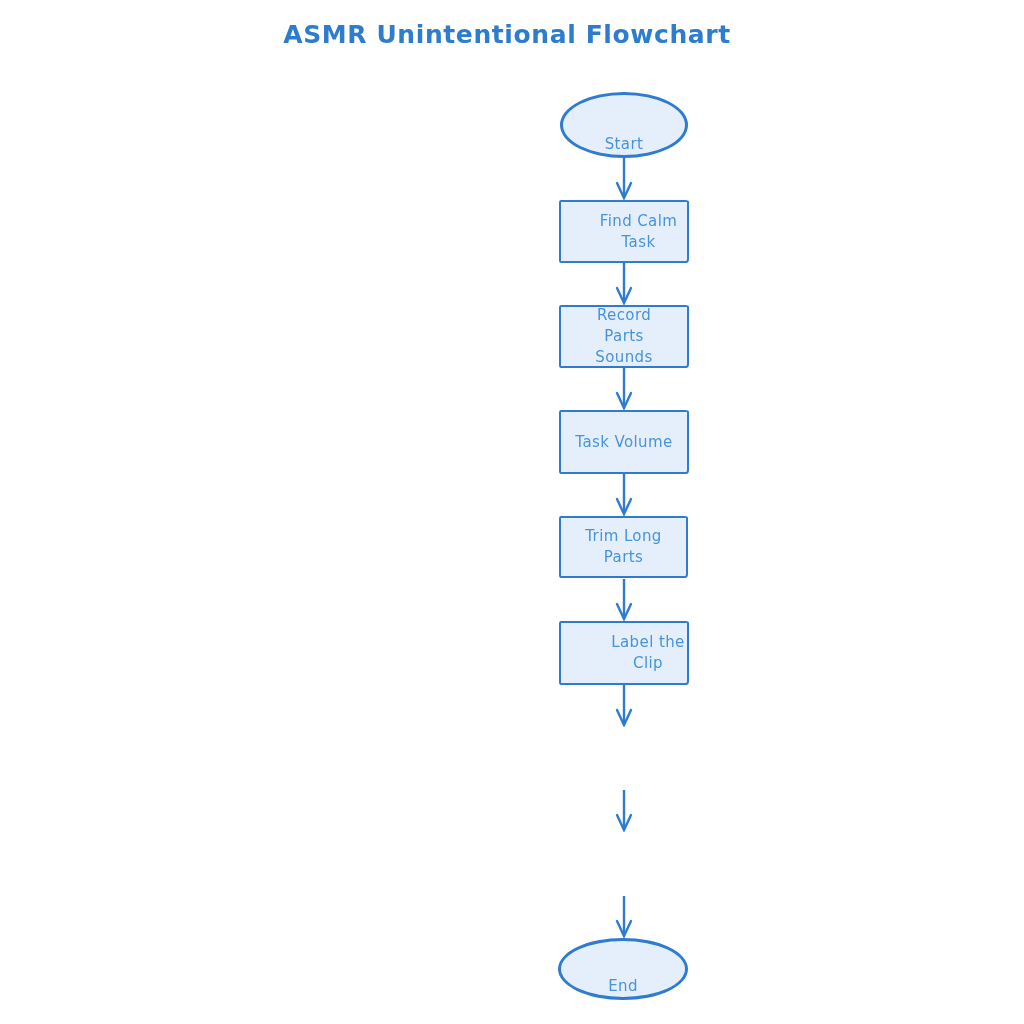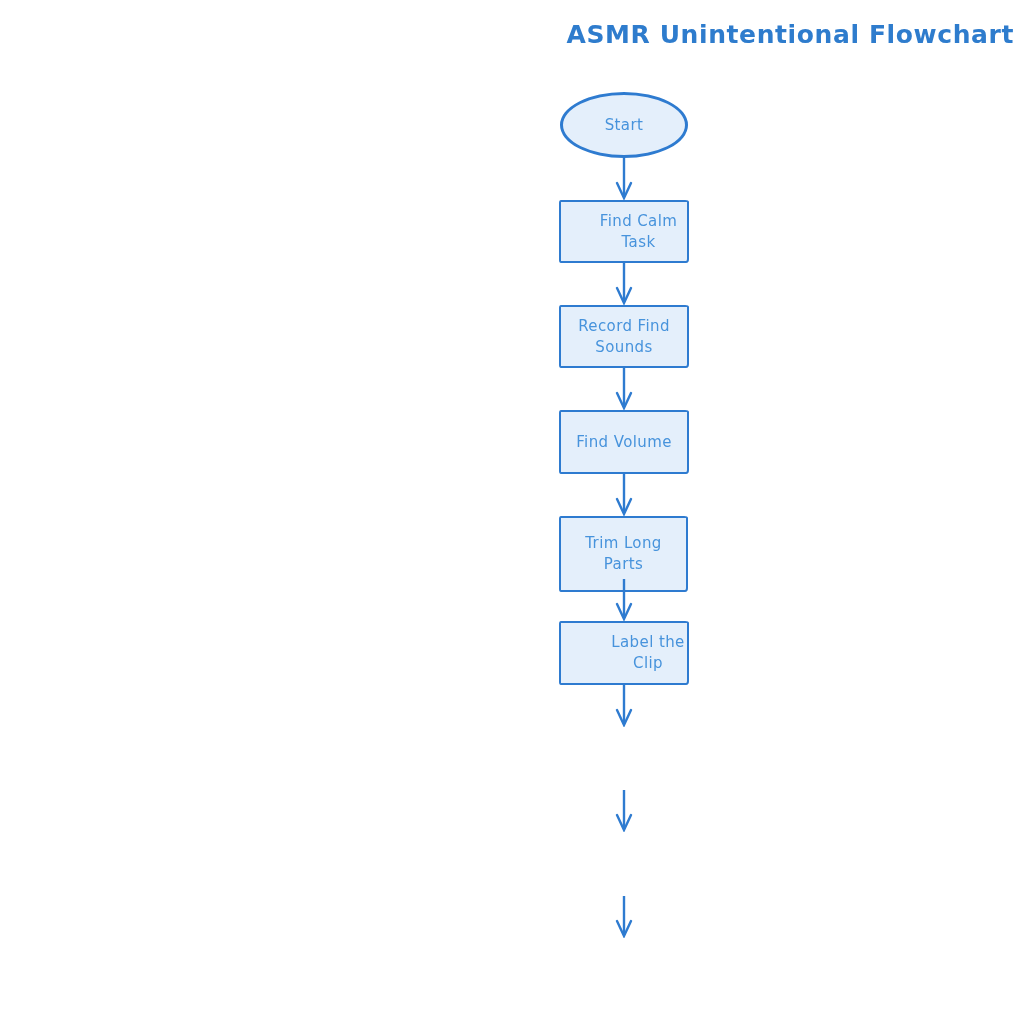--- a/index.html
+++ b/index.html
@@ -12,37 +12,38 @@
   html,body{margin:0;padding:0;}
   body{
     width:1024px;height:1024px;
     background:var(--page-bg);
     font-family:"DejaVu Sans","Liberation Sans",sans-serif;
     overflow:hidden;
   }
   .canvas{position:relative;width:1024px;height:1024px;}
   .title{
     position:absolute;top:20px;left:0;width:1014px;
-    text-align:right;
+    text-align:center;
     font-size:25px;font-weight:600;letter-spacing:0.6px;
     color:var(--title-text);
   }
   .node{
     position:absolute;
     display:flex;align-items:center;justify-content:center;
     text-align:center;box-sizing:border-box;
     background:var(--fill);
   }
   .rect{
     border:2.5px solid var(--stroke);
     border-radius:2px 4px 3px 2px / 3px 2px 4px 3px;
   }
   .ellipse{
     border:3px solid var(--stroke);
     border-radius:50%;
+    align-items:flex-end;
   }
   .node-label{
     color:var(--node-text);
     font-size:15px;line-height:21px;letter-spacing:0.4px;
   }
   .wrap2 .node-label{max-width:92px;}
   .arrow{
     position:absolute;width:22px;height:42px;
     color:var(--stroke);
   }
@@ -71,42 +72,42 @@
   </div>
 
   <div class="arrow" style="left:613px;top:263px;">
     <svg viewBox="0 0 22 42">
         <line x1="11" y1="0" x2="11" y2="39" stroke="currentColor" stroke-width="2.4"></line>
         <polyline points="4,25 11,40 18,25" fill="none" stroke="currentColor" stroke-width="2.4" stroke-linecap="round"></polyline>
       </svg>
   </div>
 
   <div class="node rect wrap2" style="left:559px;top:305px;width:130px;height:63px;">
-    <span class="node-label">Record Find Sounds</span>
+    <span class="node-label">Record Parts Sounds</span>
   </div>
 
   <div class="arrow" style="left:613px;top:368px;">
     <svg viewBox="0 0 22 42">
         <line x1="11" y1="0" x2="11" y2="39" stroke="currentColor" stroke-width="2.4"></line>
         <polyline points="4,25 11,40 18,25" fill="none" stroke="currentColor" stroke-width="2.4" stroke-linecap="round"></polyline>
       </svg>
   </div>
 
   <div class="node rect" style="left:559px;top:410px;width:130px;height:64px;">
-    <span class="node-label">Find Volume</span>
+    <span class="node-label">Task Volume</span>
   </div>
 
   <div class="arrow" style="left:613px;top:474px;">
     <svg viewBox="0 0 22 42">
         <line x1="11" y1="0" x2="11" y2="39" stroke="currentColor" stroke-width="2.4"></line>
         <polyline points="4,25 11,40 18,25" fill="none" stroke="currentColor" stroke-width="2.4" stroke-linecap="round"></polyline>
       </svg>
   </div>
 
-  <div class="node rect wrap2" style="left:559px;top:516px;width:129px;height:76px;">
+  <div class="node rect wrap2" style="left:559px;top:516px;width:129px;height:62px;">
     <span class="node-label">Trim Long Parts</span>
   </div>
 
   <div class="arrow" style="left:613px;top:579px;">
     <svg viewBox="0 0 22 42">
         <line x1="11" y1="0" x2="11" y2="39" stroke="currentColor" stroke-width="2.4"></line>
         <polyline points="4,25 11,40 18,25" fill="none" stroke="currentColor" stroke-width="2.4" stroke-linecap="round"></polyline>
       </svg>
   </div>
 
@@ -130,14 +131,17 @@
   </div>
 
 
   <div class="arrow" style="left:613px;top:896px;">
     <svg viewBox="0 0 22 42">
         <line x1="11" y1="0" x2="11" y2="39" stroke="currentColor" stroke-width="2.4"></line>
         <polyline points="4,25 11,40 18,25" fill="none" stroke="currentColor" stroke-width="2.4" stroke-linecap="round"></polyline>
       </svg>
   </div>
 
+  <div class="node ellipse" style="left:558px;top:938px;width:130px;height:62px;">
+    <span class="node-label">End</span>
+  </div>
 
 </div>
 
 </body></html>

